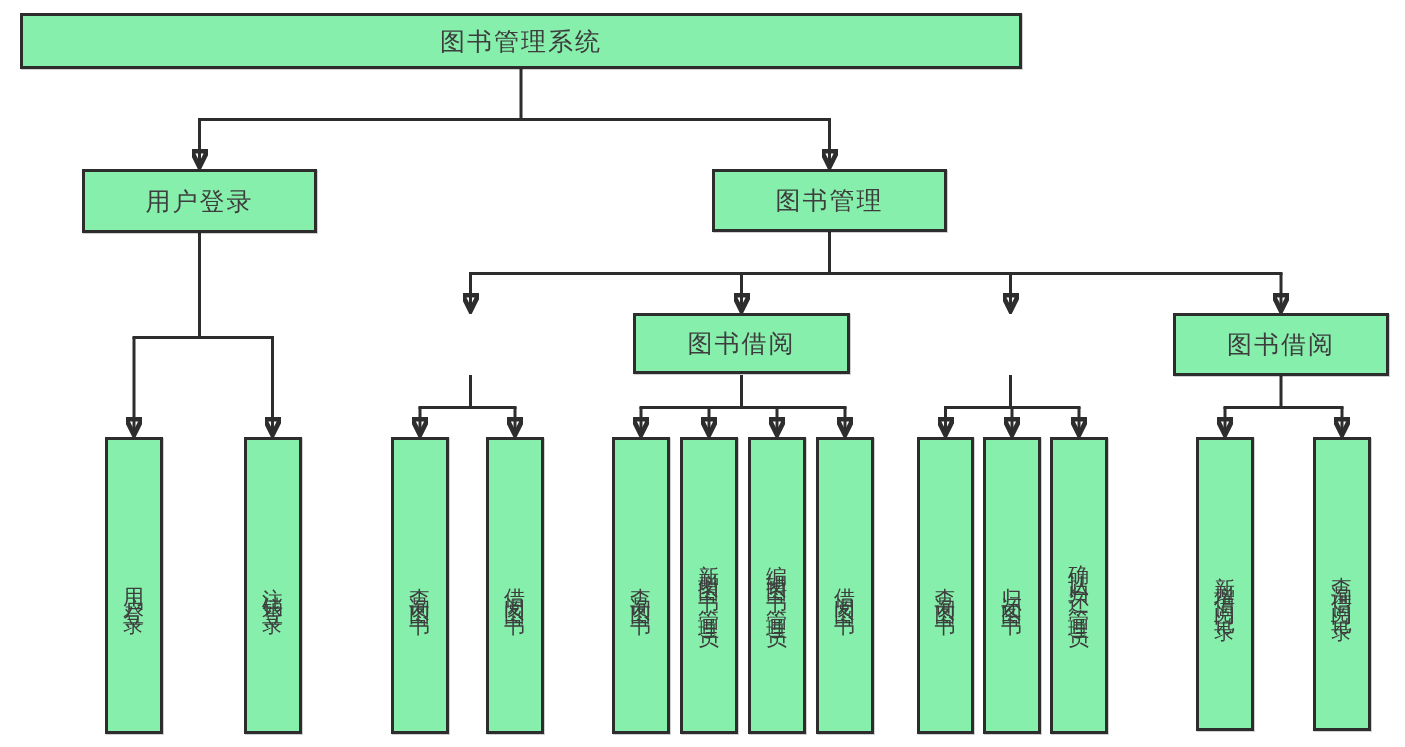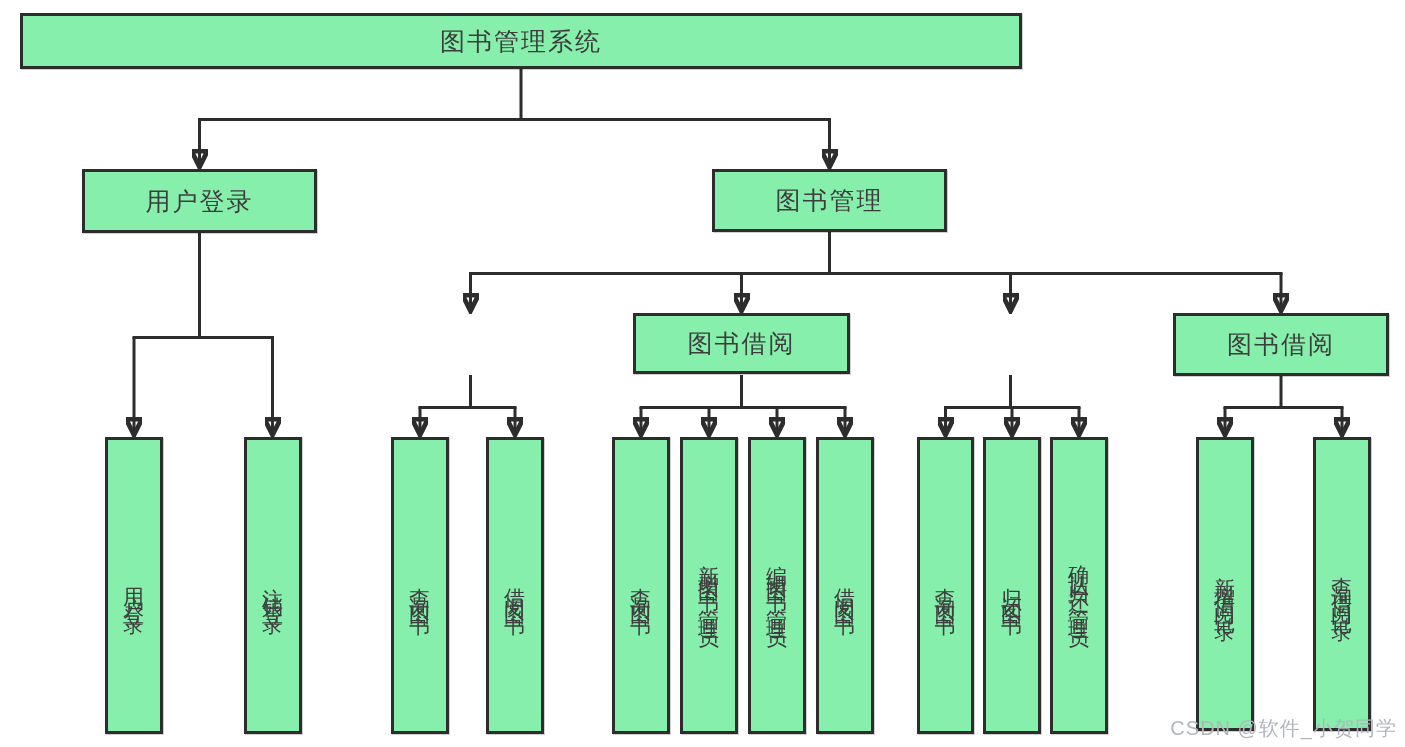--- a/index.html
+++ b/index.html
@@ -139,15 +139,14 @@
   <div class="node leaf lf-bc">编辑图书（管理员）</div>
   <div class="node leaf lf-bd">借阅图书</div>
 
   <div class="node leaf lf-ca">查询图书</div>
   <div class="node leaf lf-cb">归还图书</div>
   <div class="node leaf lf-cc">确认归还（管理员）</div>
 
   <div class="node leaf lf-da">新增借阅记录</div>
   <div class="node leaf lf-db">查询借阅记录</div>
 
-  <div class="watermark">CSDN @软件_小贺同学</div>
 
 </div>
 
 </body></html>

